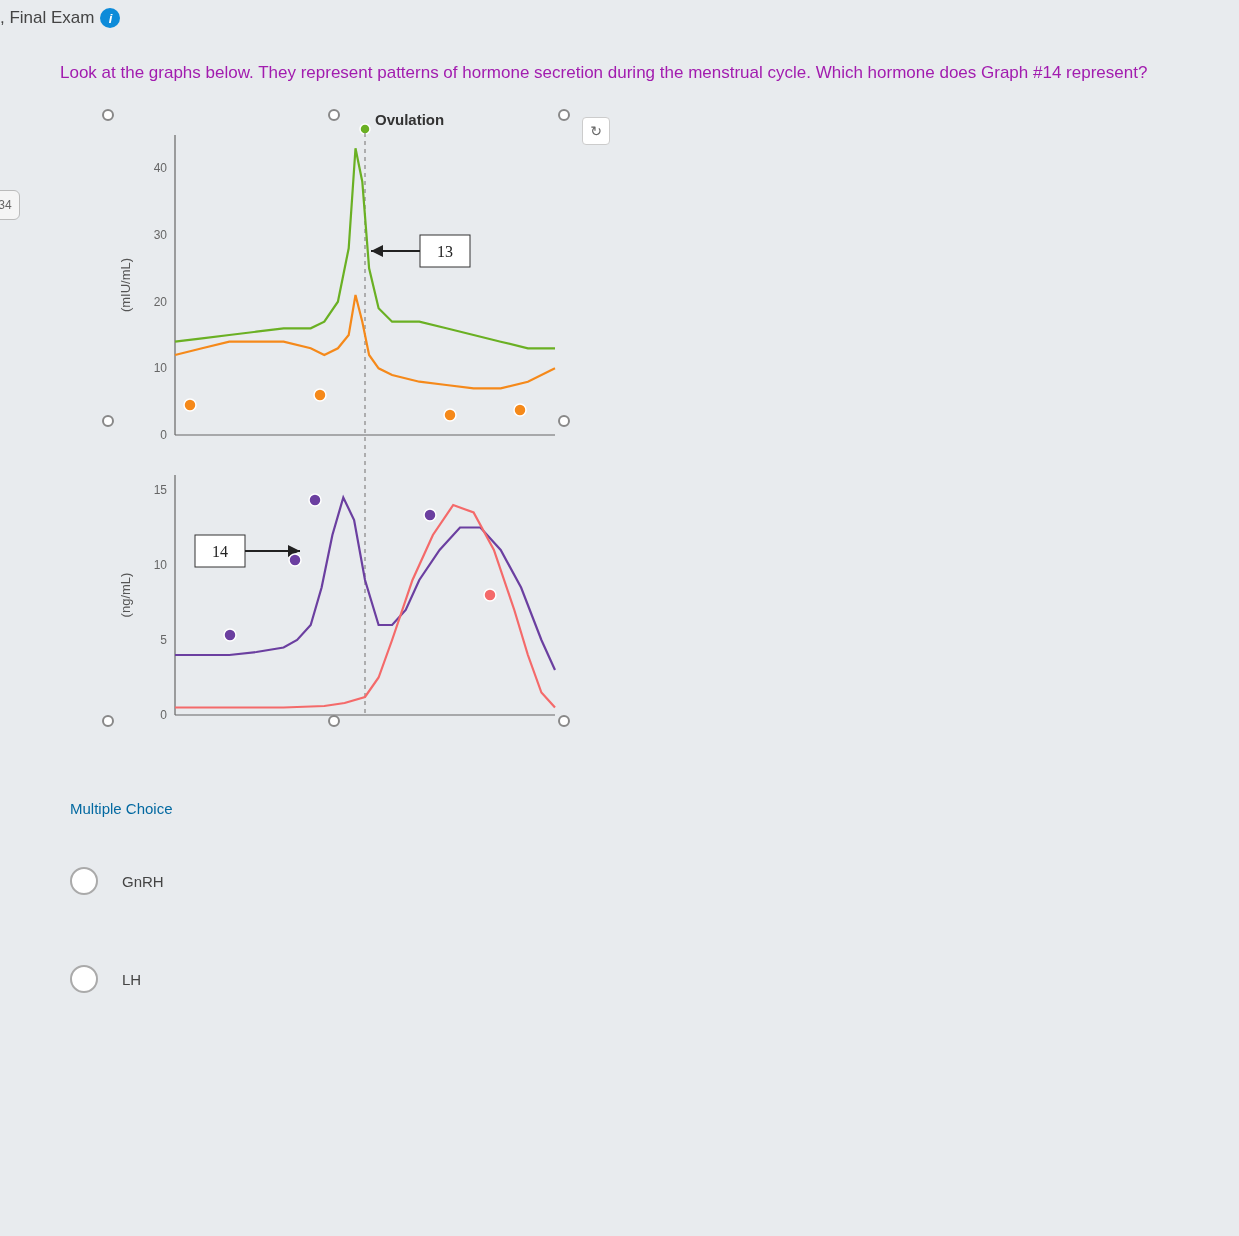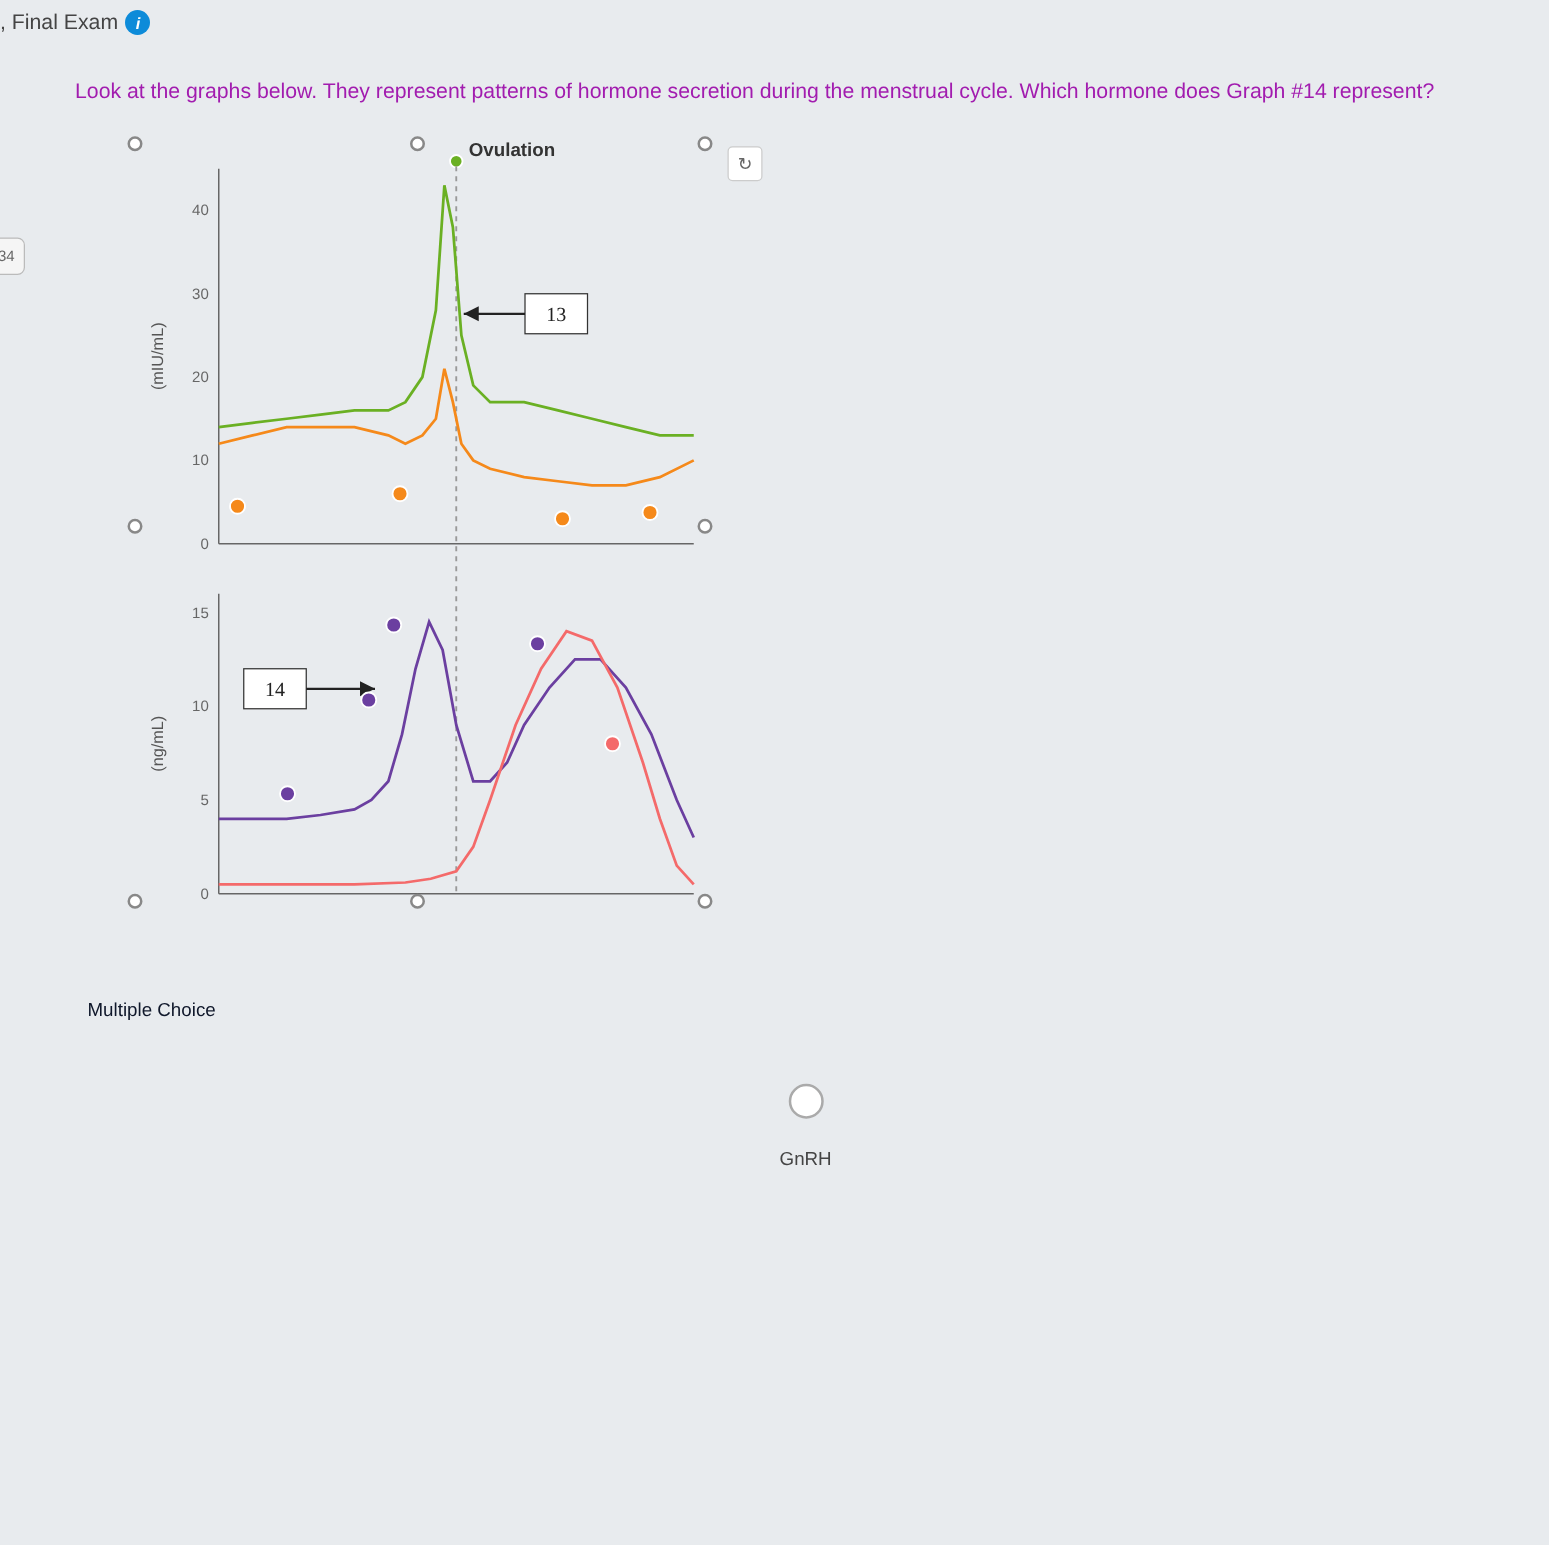--- a/index.html
+++ b/index.html
@@ -97,30 +97,29 @@
   svg .marker-circle { stroke: #fff; stroke-width: 1.5; }
 
   .answer-section {
     position: absolute;
     top: 800px;
     left: 70px;
     right: 20px;
   }
   .mc-heading {
     font-size: 15px;
-    color: #0f172a;
+    color: #0369a1;
     margin-bottom: 50px;
   }
   .option {
     display: flex;
     align-items: center;
     gap: 24px;
     margin-bottom: 70px;
     cursor: pointer;
-    flex-direction: column;
   }
   .radio {
     width: 28px; height: 28px;
     border: 2px solid #aaa;
     border-radius: 50%;
     background: #fff;
     flex-shrink: 0;
   }
   .option-label {
     font-size: 15px;
@@ -193,13 +192,17 @@
       <circle cx="380" cy="490" r="6" fill="#f46a6a" class="marker-circle"></circle>
     </svg>
 </div>
 
 <div class="answer-section">
   <div class="mc-heading">Multiple Choice</div>
   <div class="option">
     <div class="radio"></div>
     <span class="option-label">GnRH</span>
   </div>
+  <div class="option">
+    <div class="radio"></div>
+    <span class="option-label">LH</span>
+  </div>
 </div>
 
 </body></html>

